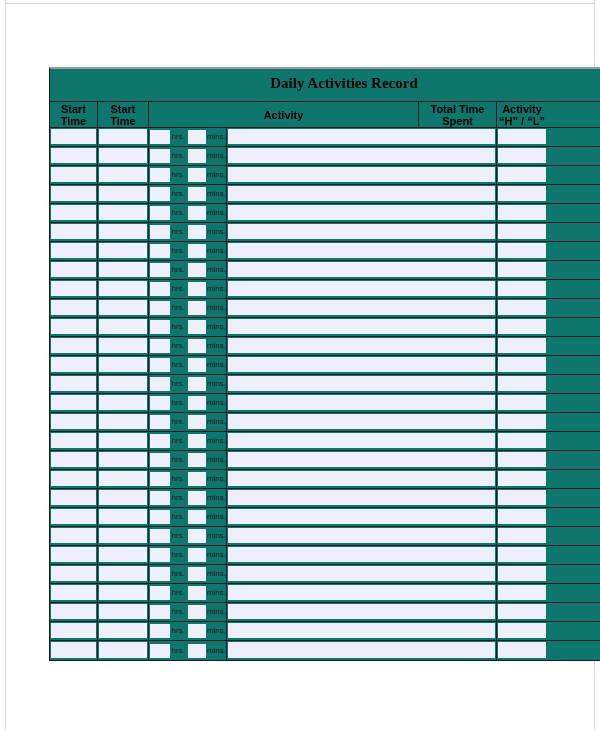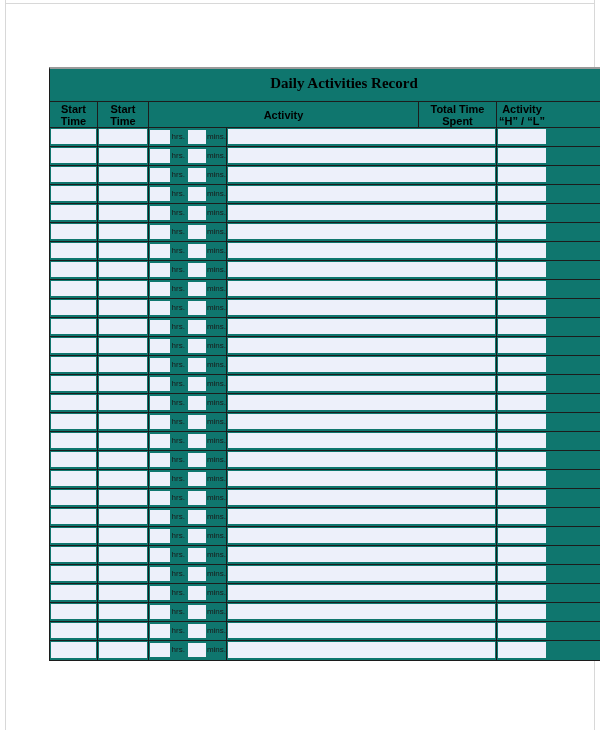--- a/index.html
+++ b/index.html
@@ -103,20 +103,21 @@
   .row .col-activity { width: 270px; }
   .row .col-priority { width: 50px; }
 
   .field {
     position: absolute;
     left: 1px; right: 1px; top: 1px; bottom: 2px;
     background: var(--field-fill);
   }
   .total-cell {
     display: flex;
+    align-items: center;
     padding: 2px 0 2px 1px;
   }
   .mini-field {
     background: var(--field-fill);
     height: 14px;
   }
   .mini-field.f1 { flex: 1; margin-right: 2px; }
   .mini-field.f2 { width: 18px; margin-right: 1px; }
   .unit {
     font-size: 8px;

